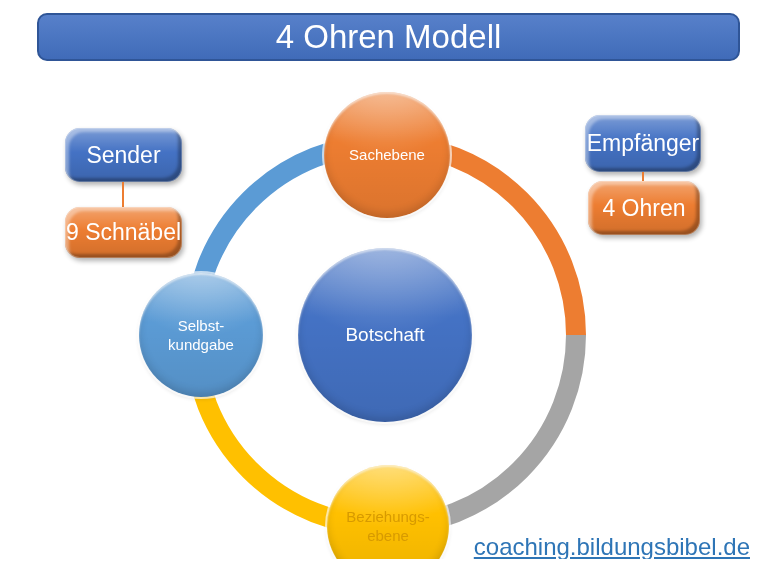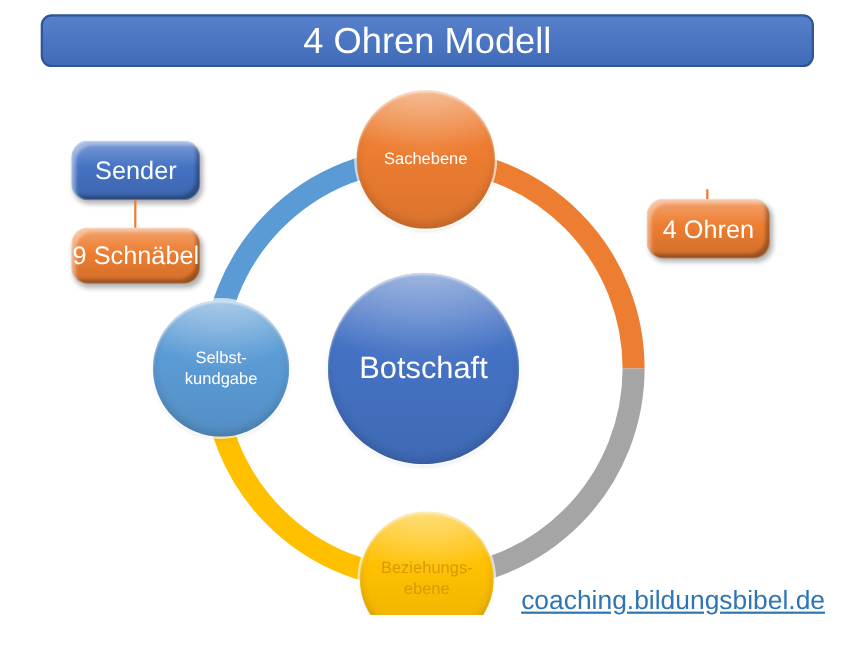--- a/index.html
+++ b/index.html
@@ -59,22 +59,22 @@
     text-align: center;
     background-image:
       radial-gradient(circle at 50% -20%, rgba(255,255,255,0.40), rgba(255,255,255,0) 55%),
       linear-gradient(180deg, rgba(255,255,255,0.26), rgba(255,255,255,0) 40%, rgba(0,0,0,0.08));
     box-shadow:
       inset 0 2px 2px rgba(255,255,255,0.55),
       inset 0 -4px 8px rgba(0,0,0,0.14),
       0 0 0 2px rgba(255,255,255,0.65),
       0 2px 4px rgba(0,0,0,0.12);
   }
-  .center-circle { left: 298px; top: 248px; width: 174px; height: 174px; font-size: 28px; }
-  .node-top    { left: 324px; top: 82px;  width: 126px; height: 126px; }
+  .center-circle { left: 298px; top: 248px; width: 174px; height: 174px; font-size: 19px; }
+  .node-top    { left: 324px; top: 92px;  width: 126px; height: 126px; }
   .node-right  { left: 519px; top: 275px; width: 126px; height: 126px; }
   .node-bottom { left: 327px; top: 465px; width: 122px; height: 122px; }
   .node-left   { left: 139px; top: 273px; width: 124px; height: 124px; }
   .node-label { font-size: 15px; line-height: 1.3; white-space: pre-line; }
 
   
   .footer-link {
     position: absolute;
     right: 18px; top: 533px;
     font-size: 24px;
@@ -99,20 +99,23 @@
   </svg>
 
   <div class="bevel-box sender-box" style="background-color: rgb(68, 114, 196); color: rgb(255, 255, 255);">
     <span>Sender</span>
   </div>
   <div class="connector connector-left" style="background-color: rgb(237, 125, 49);"></div>
   <div class="bevel-box schnaebel-box" style="background-color: rgb(237, 125, 49); color: rgb(255, 255, 255);">
     <span>9 Schnäbel</span>
   </div>
 
+  <div class="bevel-box empfaenger-box" style="background-color: rgb(68, 114, 196); color: rgb(255, 255, 255);">
+    <span>Empfänger</span>
+  </div>
   <div class="connector connector-right" style="background-color: rgb(237, 125, 49);"></div>
   <div class="bevel-box ohren-box" style="background-color: rgb(237, 125, 49); color: rgb(255, 255, 255);">
     <span>4 Ohren</span>
   </div>
 
   <div class="circle node-top" style="background-color: rgb(237, 125, 49); color: rgb(255, 255, 255);">
     <span class="node-label">Sachebene</span>
   </div>
   <div class="circle node-bottom" style="background-color: rgb(255, 192, 0); color: rgb(215, 154, 0);">
     <span class="node-label">Beziehungs-

